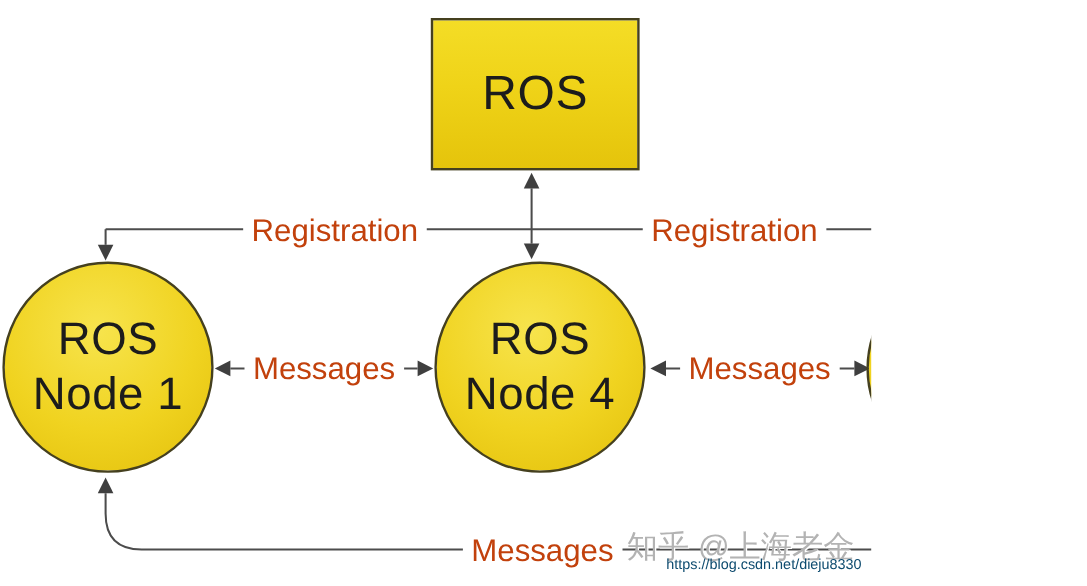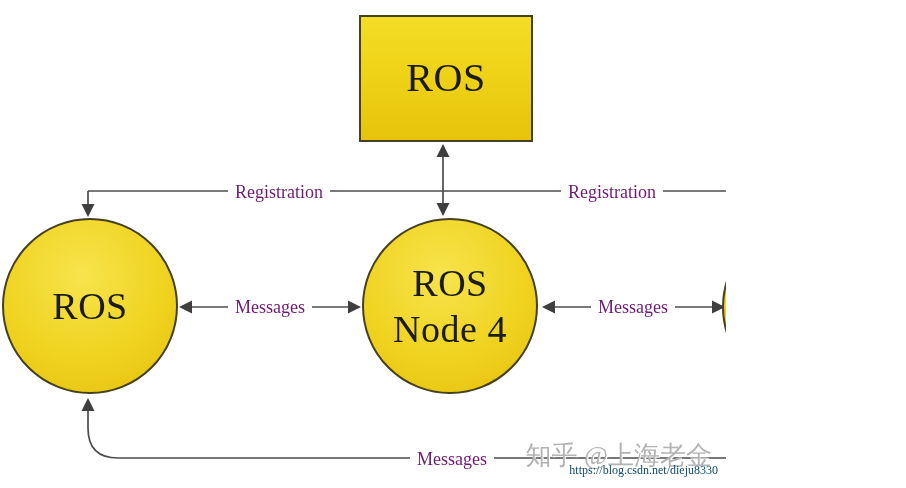--- a/index.html
+++ b/index.html
@@ -7,21 +7,20 @@
     padding: 0;
     background: #ffffff;
     font-family: "Liberation Sans", "DejaVu Sans", sans-serif;
   }
   .canvas {
     position: relative;
     width: 726px;
     height: 488px;
     background: #ffffff;
     overflow: hidden;
-    font-family: Liberation Serif, serif;
   }
   .connector-layer {
     position: absolute;
     left: 0; top: 0;
     width: 906px; height: 488px;
   }
   .node-text {
     color: #1c1c1c;
     text-align: center;
     line-height: 1.22;
@@ -54,22 +53,22 @@
     font-size: 38px;
   }
   .node-1 { left: 2px;   top: 218px; }
   .node-2 { left: 362px; top: 218px; }
   .node-n { left: 722px; top: 219px; }
 
   .edge-label {
     position: absolute;
     transform: translate(-50%, -50%);
     background: #ffffff;
-    color: #701a75;
-    font-size: 18px;
+    color: #c2410c;
+    font-size: 26px;
     padding: 0 7px;
     white-space: nowrap;
   }
   .label-reg-left   { left: 279px; top: 192px; }
   .label-reg-right  { left: 612px; top: 192px; }
   .label-msg-left   { left: 270px; top: 307px; }
   .label-msg-right  { left: 633px; top: 307px; }
   .label-msg-bottom { left: 452px; top: 459px; }
 
   .watermark-name {
@@ -123,20 +122,21 @@
       <polygon points="808,400 801.5,413 814.5,413"></polygon>
     </g>
   </svg>
 
   <div class="master-box node-text">
     <div>ROS</div>
   </div>
 
   <div class="ros-node node-1 node-text">
     <div>ROS</div>
+    <div>Node 1</div>
   </div>
   <div class="ros-node node-2 node-text">
     <div>ROS</div>
     <div>Node 4</div>
   </div>
   <div class="ros-node node-n node-text">
     <div>ROS</div>
   </div>
 
   <span class="edge-label label-reg-left">Registration</span>

